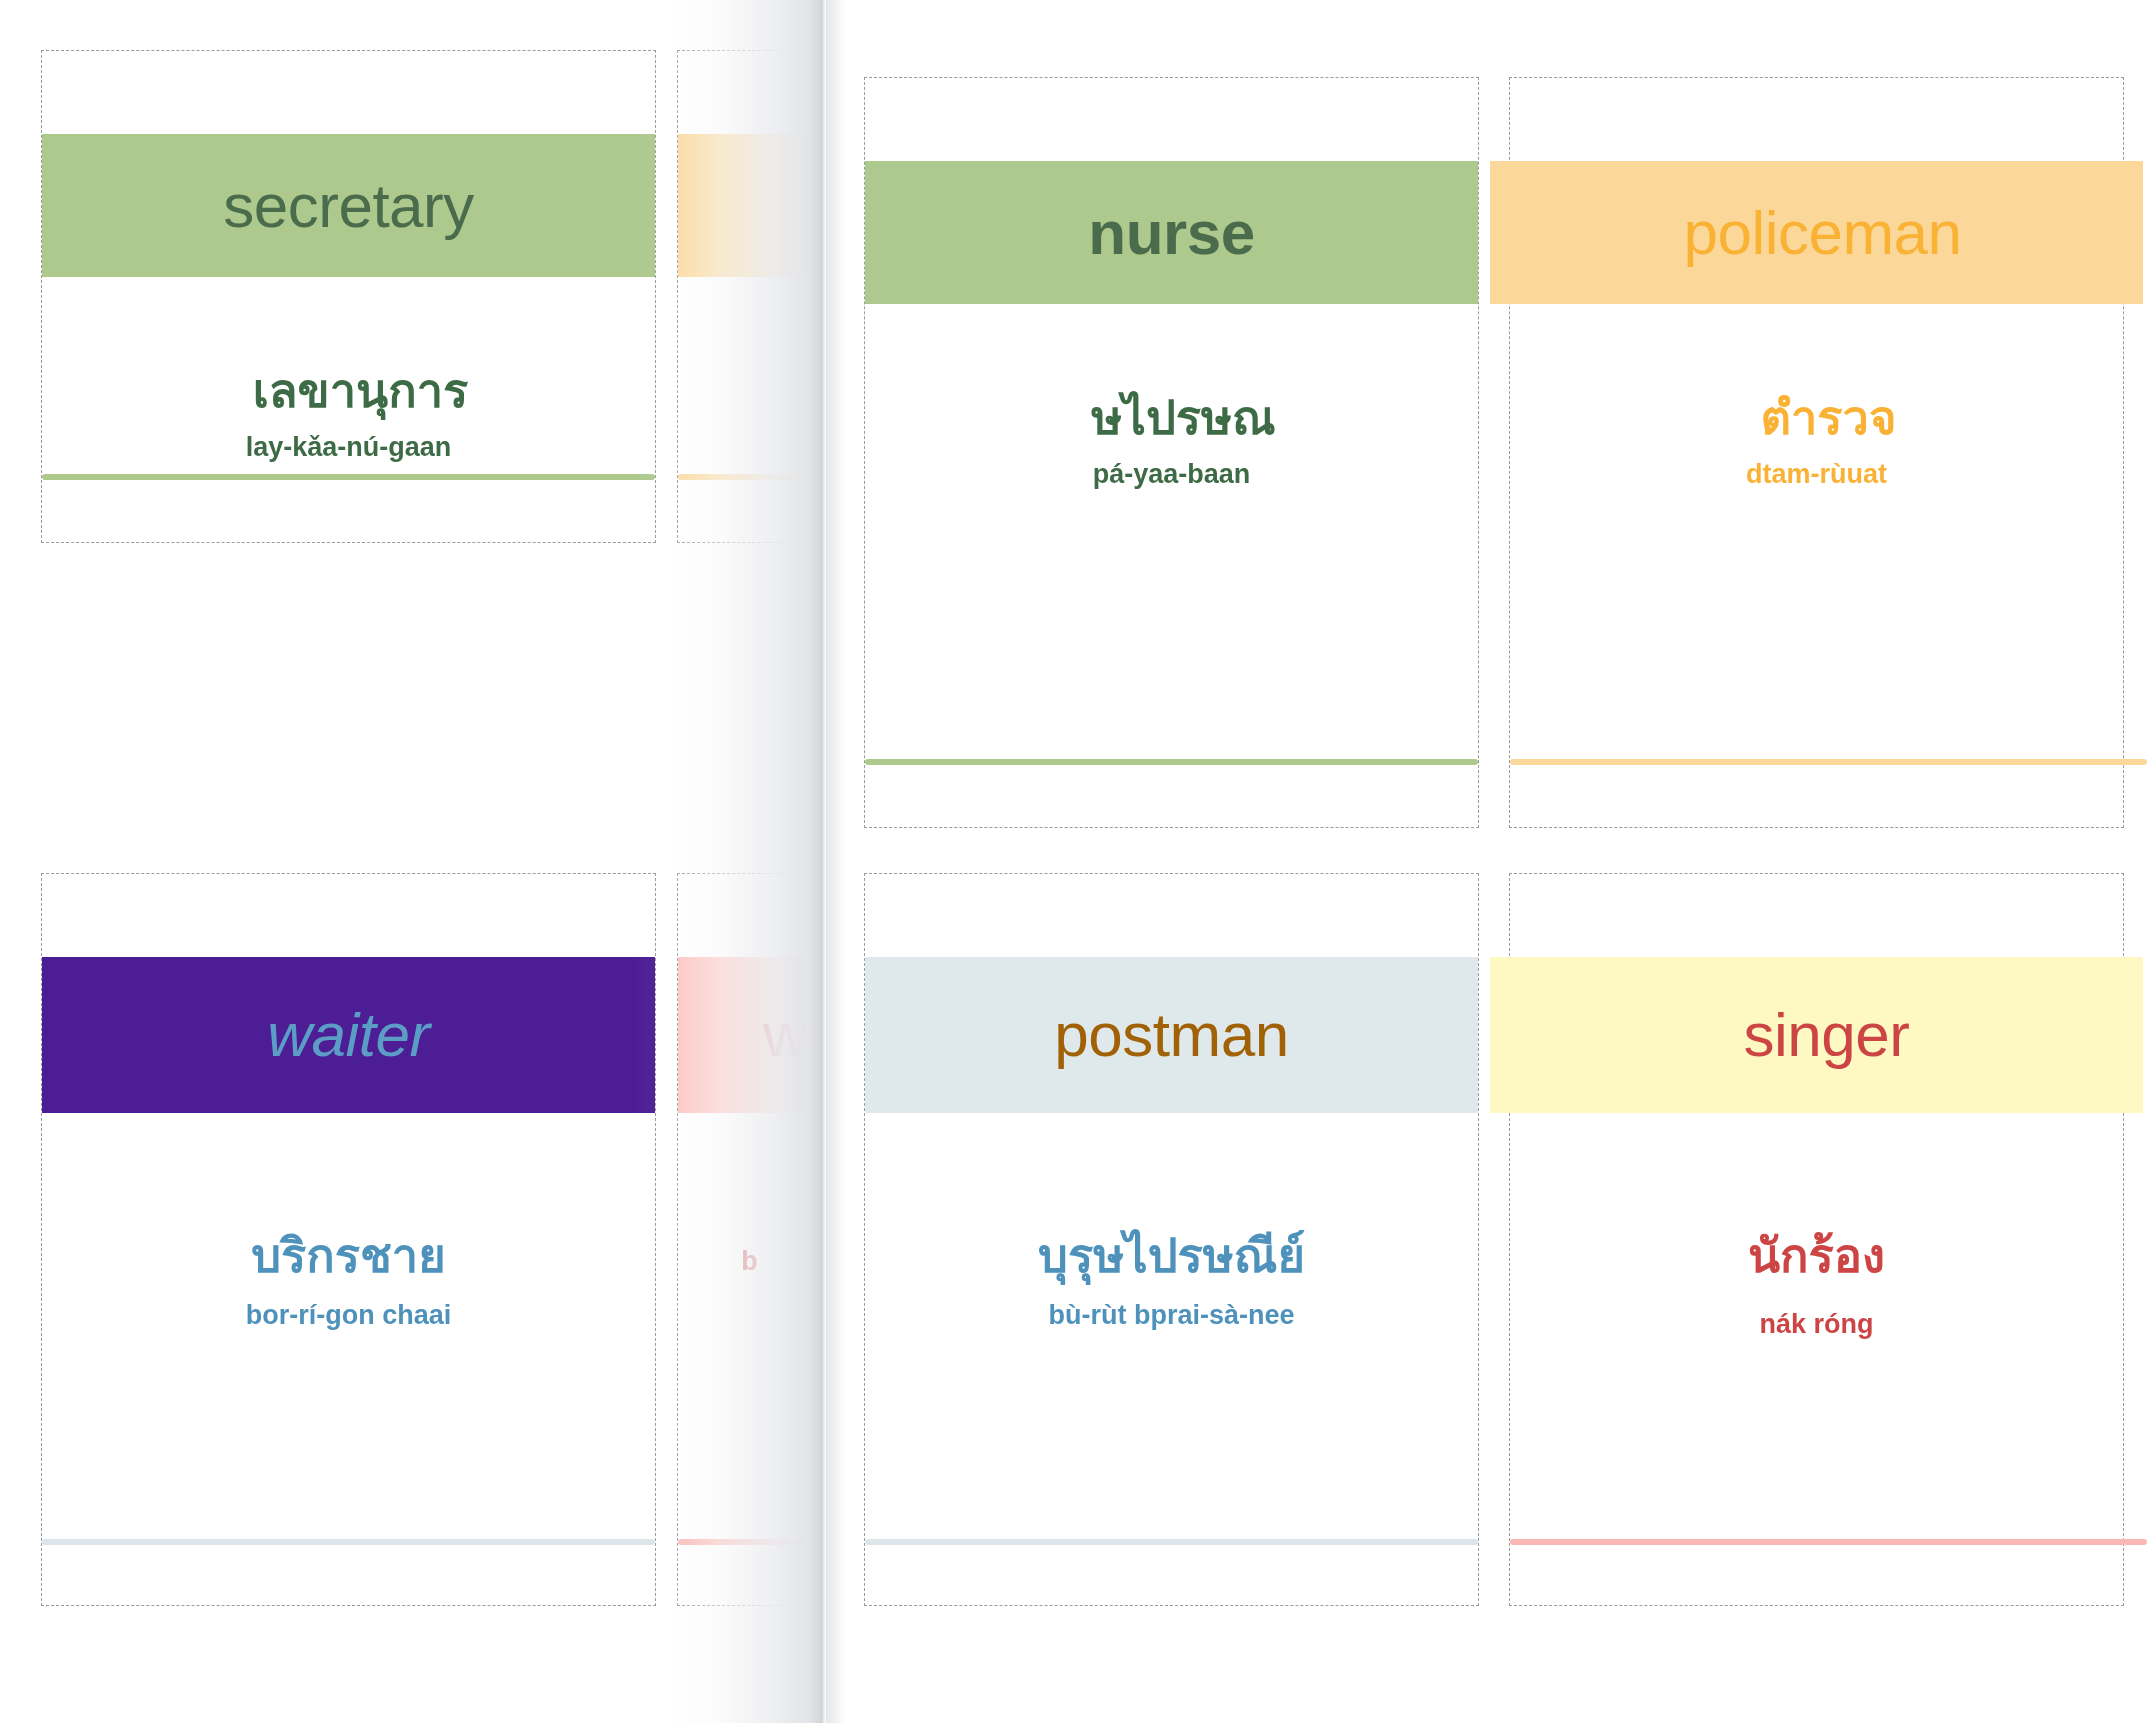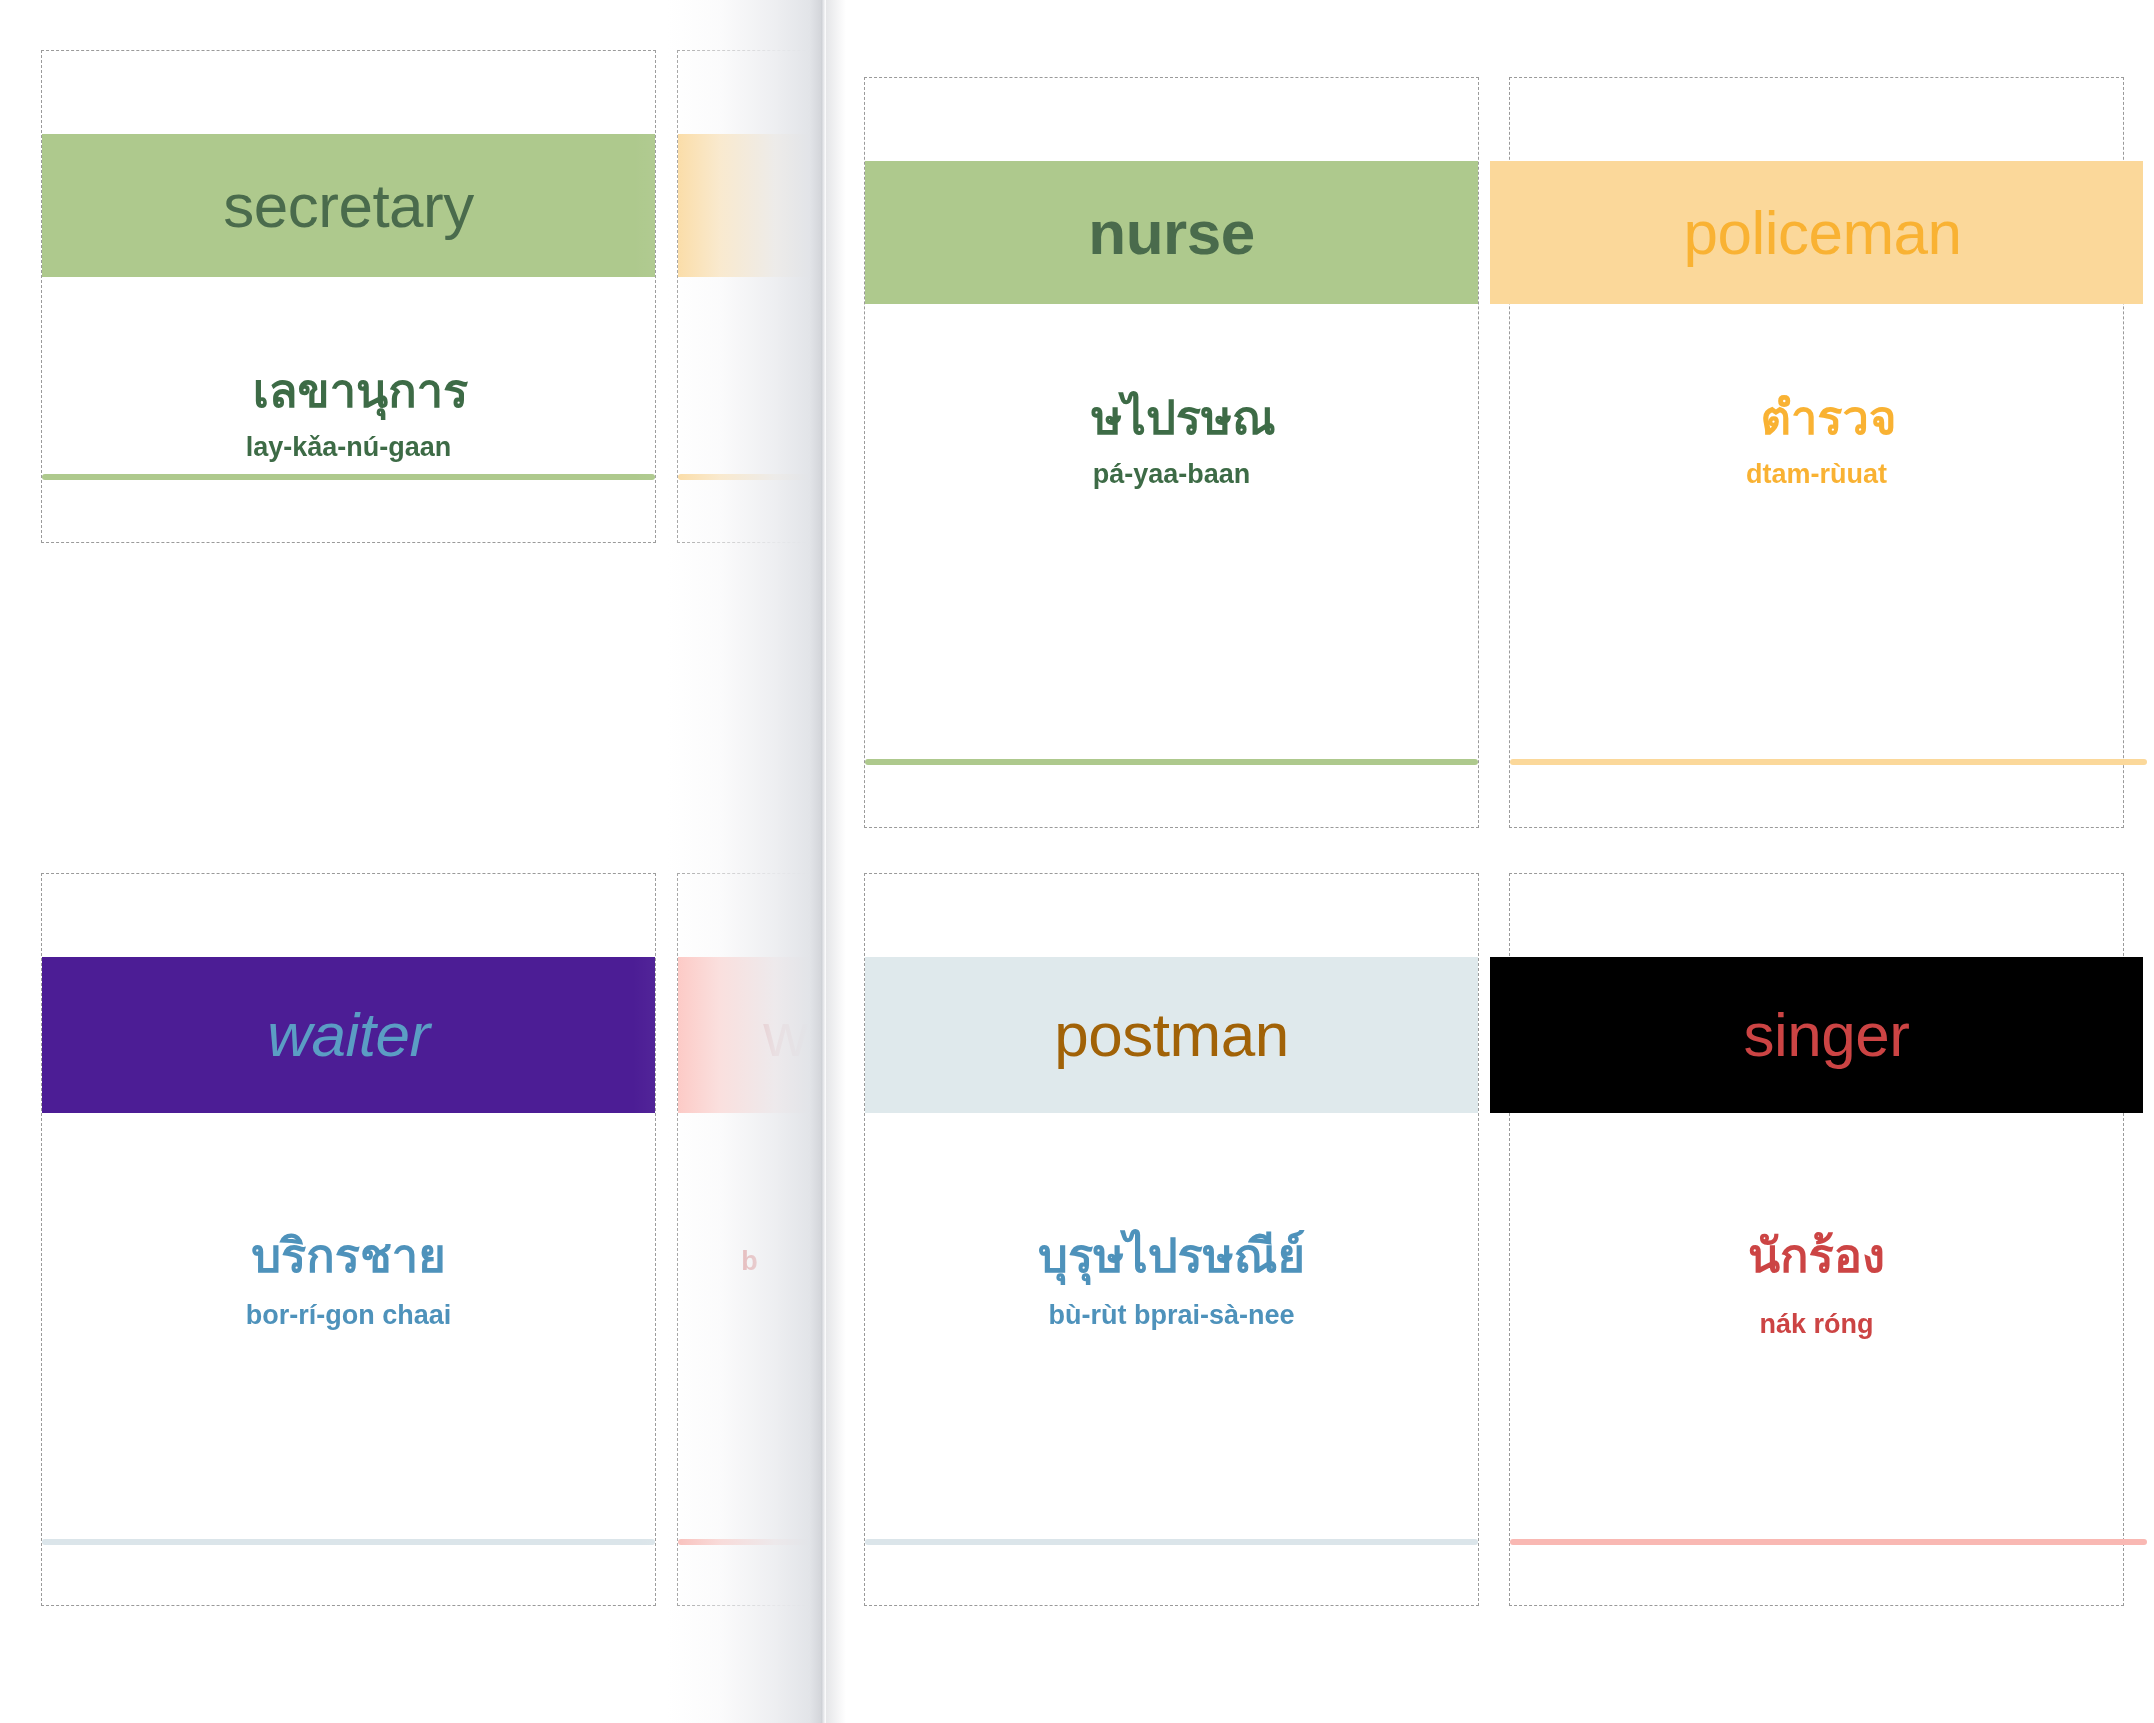--- a/index.html
+++ b/index.html
@@ -249,21 +249,21 @@
         </div>
         <div class="card-body">
           <div class="thai" style="color:#4e92bb;">บุรุษไปรษณีย์</div>
           <div class="romanization" style="color:#4e92bb;">bù-rùt bprai-sà-nee</div>
           <div class="rule" style="background:#dbe5ea;"></div>
         </div>
       </div>
 
       <div class="card row2 loose" style="left:1509px; top:873px; width:615px; height:733px;">
         <div class="card-top-pad"></div>
-        <div class="card-head" style="background:#000000; flex-basis:156px; margin-left:-20px; padding-left:20px; width:calc(100% + 40px);">
+        <div class="card-head" style="background:#fef9c3; flex-basis:156px; margin-left:-20px; padding-left:20px; width:calc(100% + 40px);">
           <span class="word" style="color:#cc4444;">singer</span>
         </div>
         <div class="card-body">
           <div class="thai" style="color:#cc4444;">นักร้อง</div>
           <div class="romanization" style="color:#cc4444;">nák róng</div>
           <div class="rule" style="background:#f9b8b3; right:-23.5px;"></div>
         </div>
       </div>
 
     </div>

